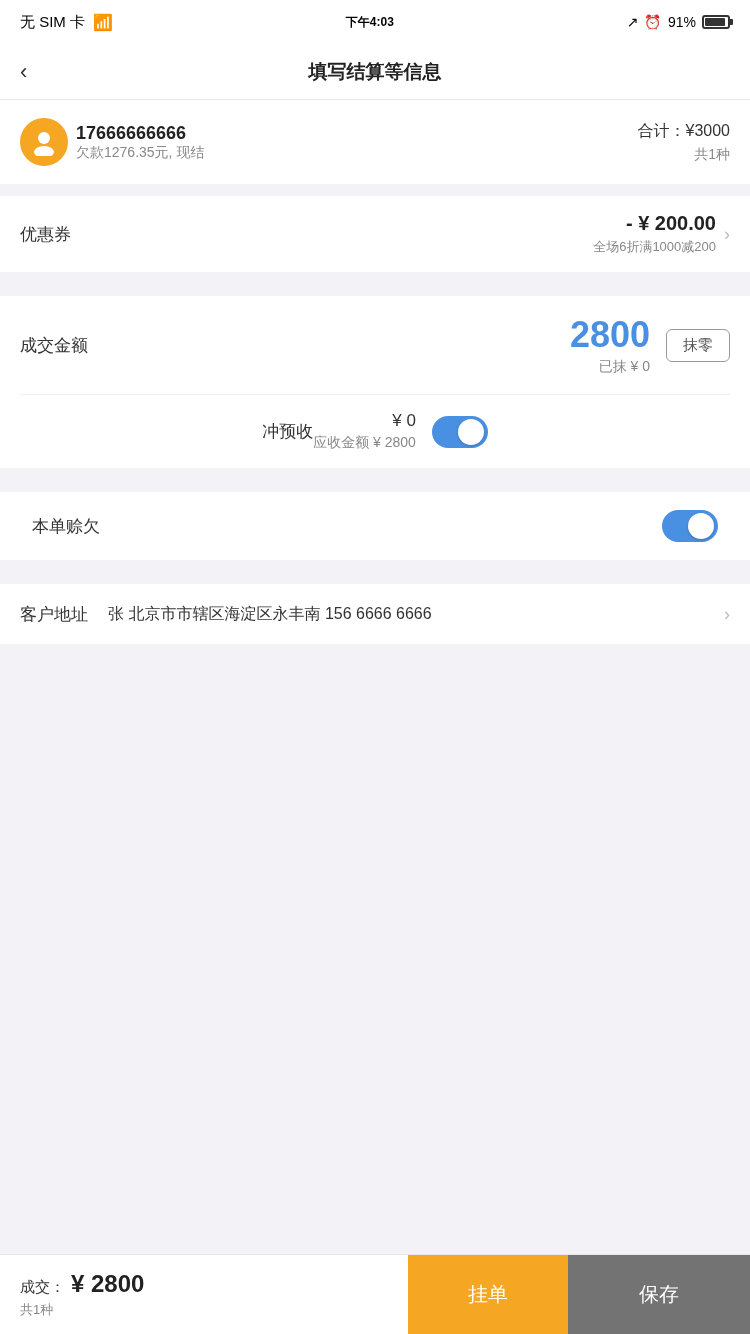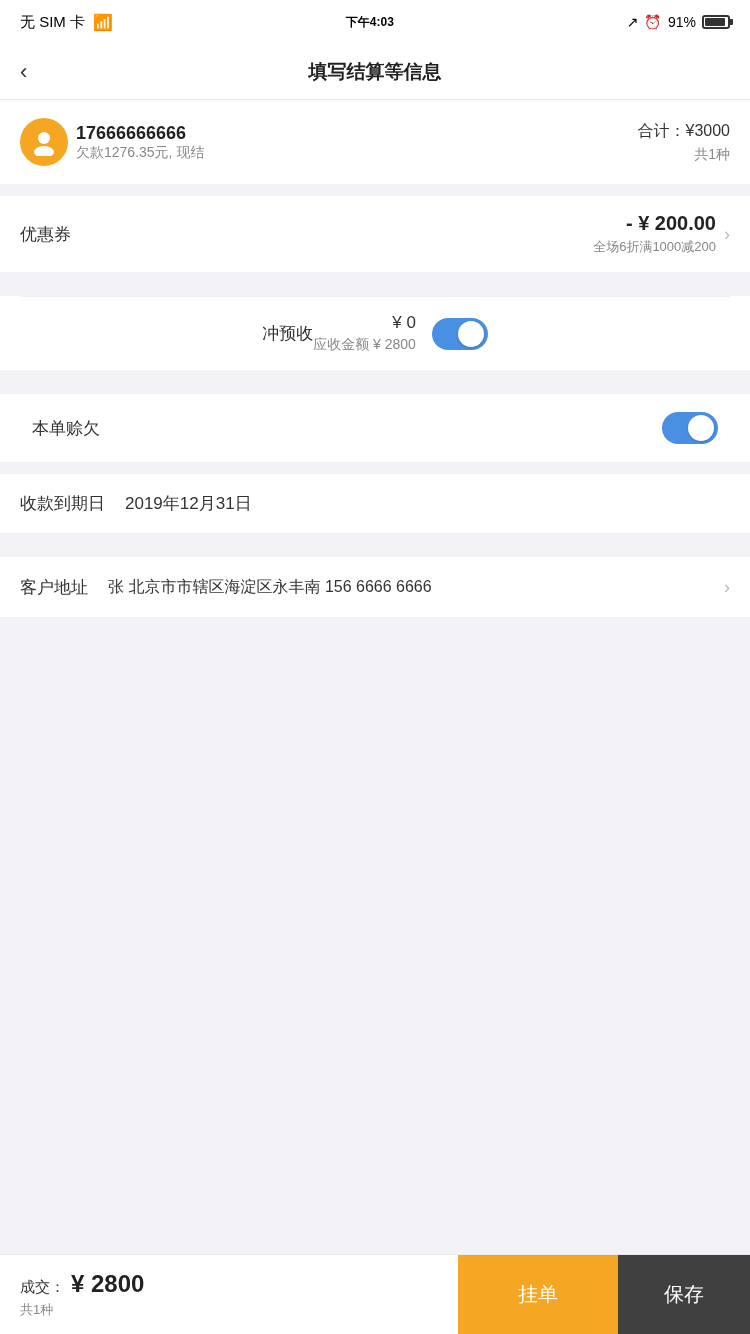--- a/index.html
+++ b/index.html
@@ -379,22 +379,22 @@
       color: #fff;
       font-size: 20px;
       font-weight: 500;
       border: none;
       cursor: pointer;
       display: flex;
       align-items: center;
       justify-content: center;
     }
     .btn-save {
-      width: 132px;
-      background: #404040;
+      width: 182px;
+      background: #737373;
       color: #fff;
       font-size: 20px;
       font-weight: 500;
       border: none;
       cursor: pointer;
       display: flex;
       align-items: center;
       justify-content: center;
     }
 
@@ -453,20 +453,30 @@
         <div class="coupon-discount-amount">- ¥ 200.00</div>
         <div class="coupon-discount-desc">全场6折满1000减200</div>
       </div>
       <span class="chevron">›</span>
     </div>
   </div>
 
   <div class="separator"></div>
 
   <div class="deal-section">
+    <div class="deal-row">
+      <span class="deal-label">成交金额</span>
+      <div class="deal-right">
+        <div>
+          <div class="deal-amount">2800</div>
+          <div class="deal-sub">已抹  ¥ 0</div>
+        </div>
+        <button class="round-btn">抹零</button>
+      </div>
+    </div>
 
     <div class="row-divider"></div>
 
     <div class="prepay-row">
       <span class="prepay-label">冲预收</span>
       <div class="prepay-right">
         <div class="prepay-amount-wrap">
           <div class="prepay-amount">¥ 0</div>
           <div class="prepay-receivable">应收金额 ¥ 2800</div>
         </div>
@@ -477,24 +487,20 @@
 
   <div class="separator"></div>
 
   <div class="deferred-section">
     <div class="deferred-row">
       <span class="deferred-label">本单赊欠</span>
       <div class="toggle"></div>
     </div>
   </div>
 
-  <div class="due-row">
-    <span class="due-label">收款到期日</span>
-    <span class="due-date">2019年12月31日</span>
-  </div>
 
   <div class="separator"></div>
 
 
   <div class="address-section">
     <span class="address-label">客户地址</span>
     <span class="address-value">张 北京市市辖区海淀区永丰南 156 6666 6666</span>
     <span class="chevron">›</span>
   </div>
 

